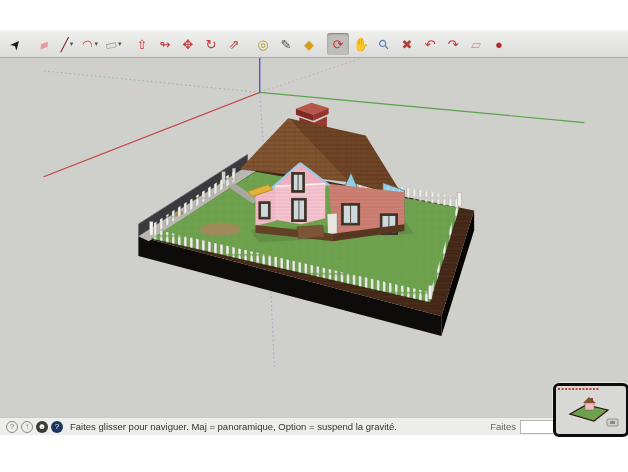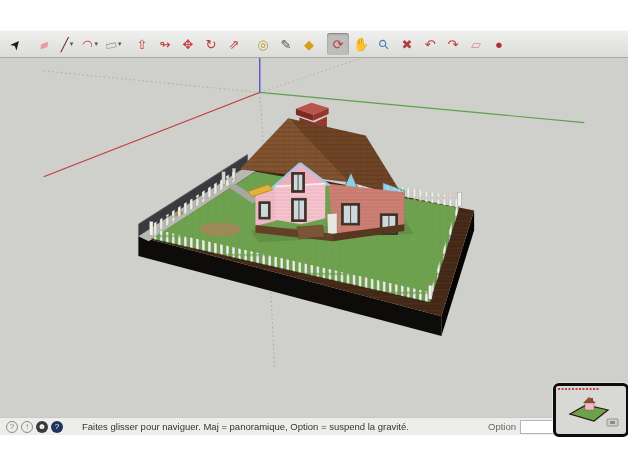--- a/index.html
+++ b/index.html
@@ -20,21 +20,21 @@
   #viewport{position:absolute;left:0;top:58px;width:628px;height:359px;background:var(--viewport_bg,#cfcfcb);}
   
   #statusbar{position:absolute;left:0;top:417px;width:628px;height:18px;
     background:var(--statusbar_bg,#ededeb);border-top:1px solid #c9c9c7;
     display:flex;align-items:center;font-size:9.5px;color:#333;box-sizing:border-box;padding:0 6px;}
   .sicon{width:12px;height:12px;border-radius:50%;margin-right:3px;display:inline-flex;
     align-items:center;justify-content:center;font-size:8px;line-height:1;box-sizing:border-box;}
   .sicon.outline{border:1px solid #8a8a8a;color:#777;background:transparent;}
   .sicon.filldark{background:#3a3a3a;color:#fff;}
   .sicon.fillnavy{background:#20355e;color:#fff;}
-  #status-message{margin-left:16px;white-space:nowrap;}
+  #status-message{margin-left:4px;white-space:nowrap;}
   #measures-wrap{margin-left:auto;display:flex;align-items:center;}
   #measures-label{color:#666;font-size:9.5px;margin-right:4px;}
   #measures-input{width:96px;height:12px;border:1px solid #b5b5b3;background:#fff;font-size:9px;padding:0 2px;}
   
   #thumb{position:absolute;left:553px;top:383px;width:70px;height:48px;background:#d8d8d4;
     border:3px solid #0c0c0c;border-radius:6px;overflow:hidden;box-shadow:0 0 0 1px rgba(255,255,255,.4);}
 </style>
 </head>
 <body>
 
@@ -253,21 +253,21 @@
 
         <polygon points="237,213 261,205 266,211 242,219" fill="var(--awning)" stroke="#b08a20" stroke-width="1"></polygon>
       </g>
     </svg>
   </div>
 
   <div id="statusbar">
     <span id="status-icons"><span class="sicon outline">?</span><span class="sicon outline">↑</span><span class="sicon filldark">☻</span><span class="sicon fillnavy">?</span></span>
     <span id="status-message">Faites glisser pour naviguer. Maj = panoramique, Option =  suspend la gravité.</span>
     <span id="measures-wrap">
-      <span id="measures-label">Option</span>
+      <span id="measures-label">Faites</span>
       <input id="measures-input" value="" placeholder="" style="">
     </span>
   </div>
 
   <div style="position:absolute;left:0;top:435px;width:628px;height:37px;background:#fff;"></div>
 
   <div id="thumb">
     <svg width="64" height="42" viewBox="0 0 64 42">
       <rect x="0" y="0" width="64" height="42" fill="#d8d8d4"></rect>
       <line x1="2" y1="3" x2="44" y2="3" stroke="#c24040" stroke-width="2" stroke-dasharray="2,1.5"></line>

